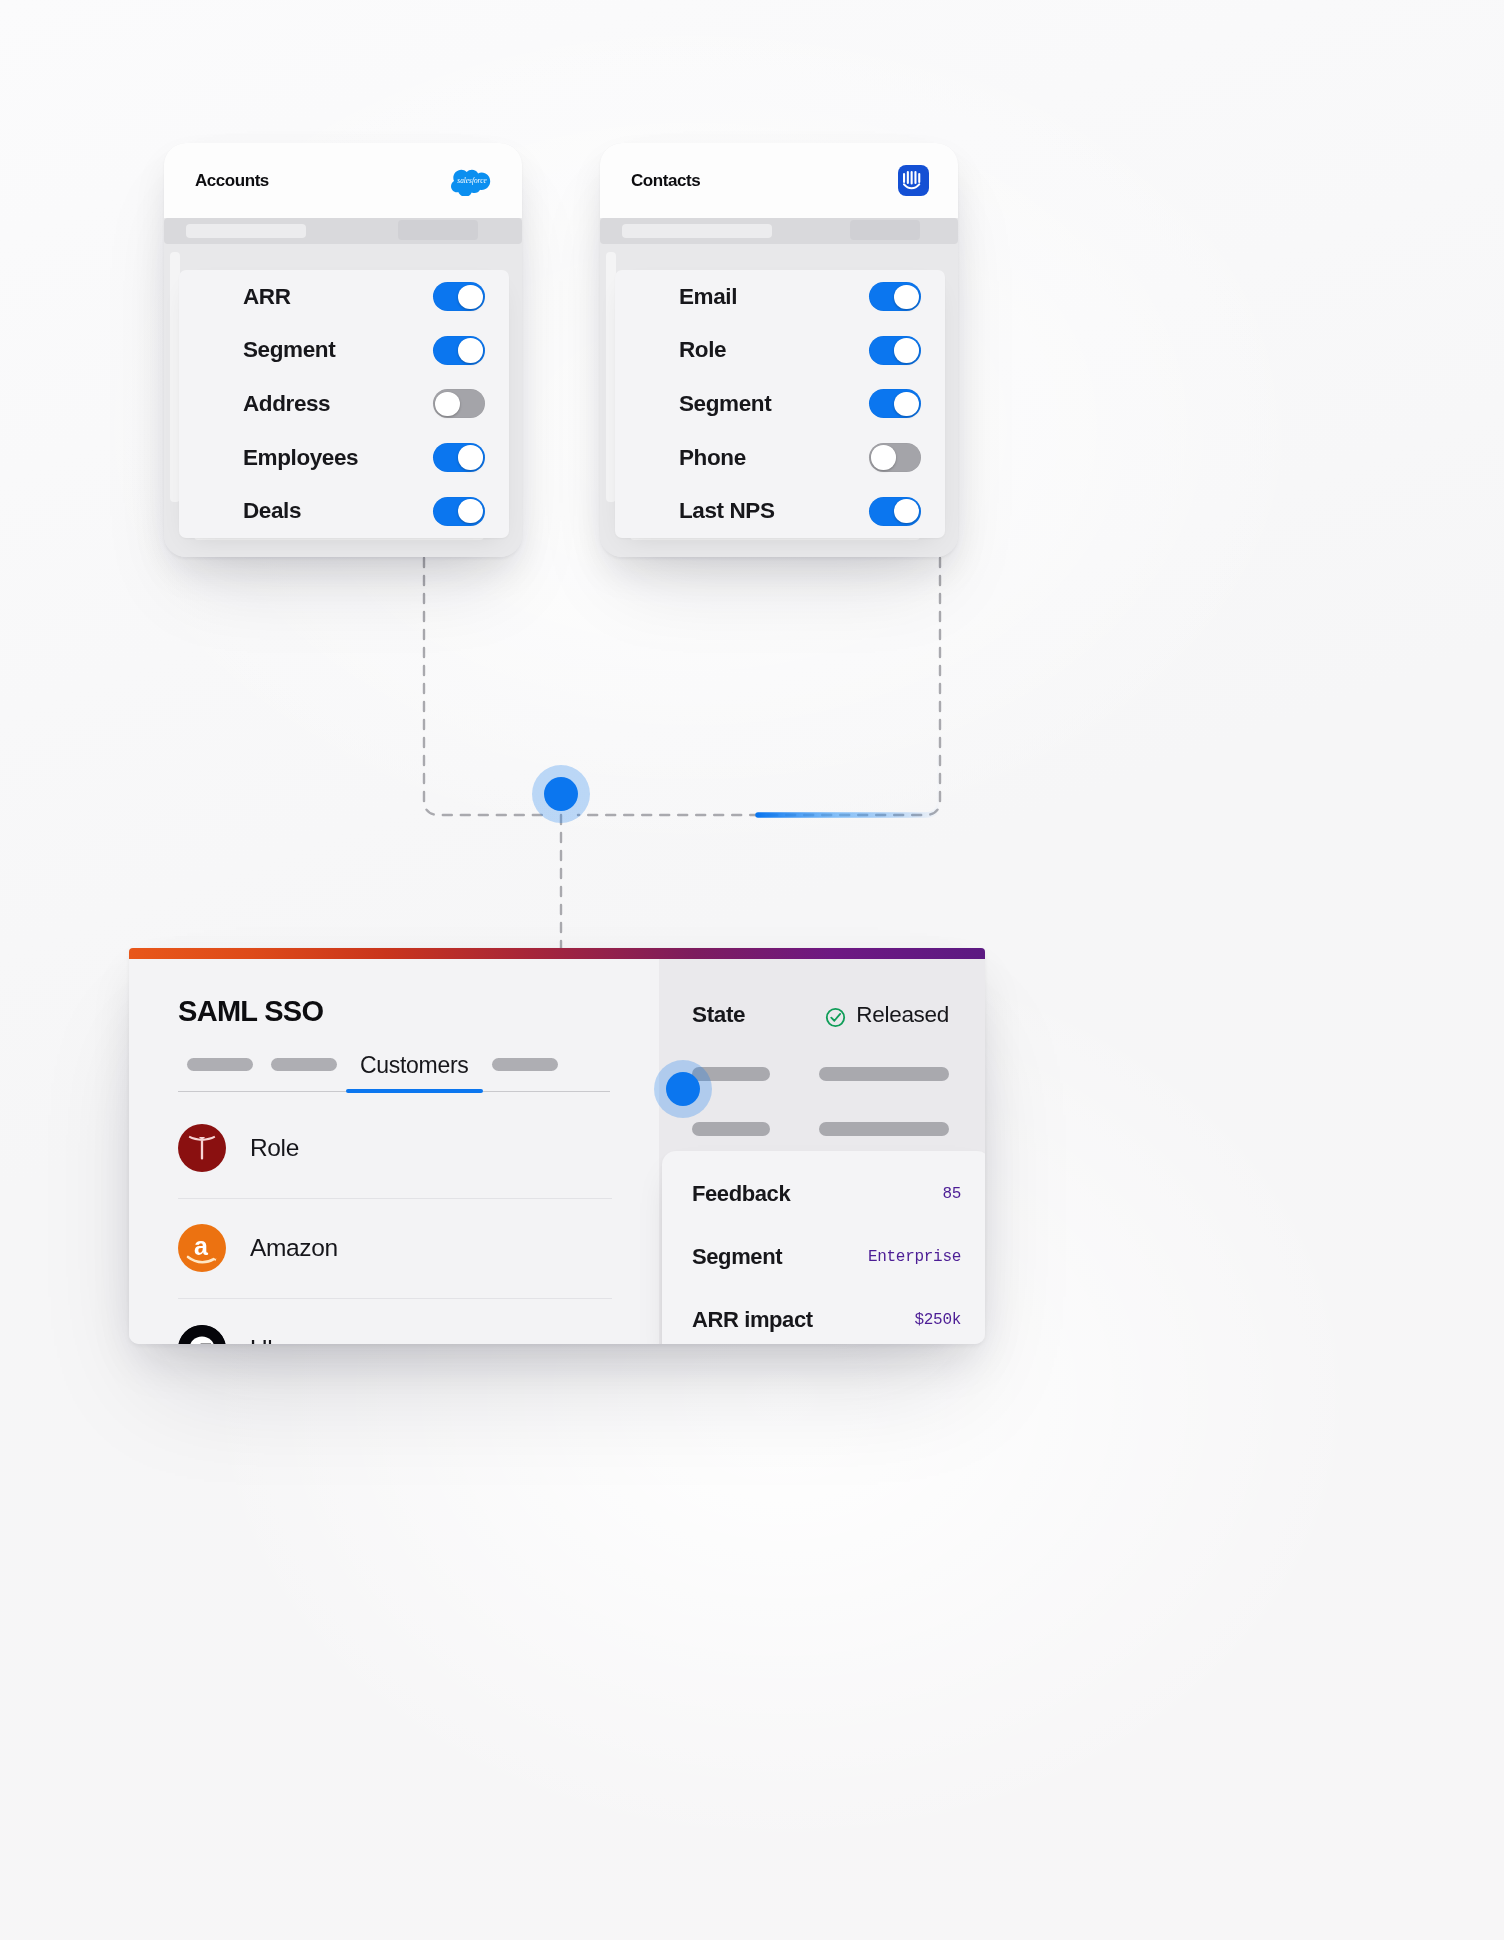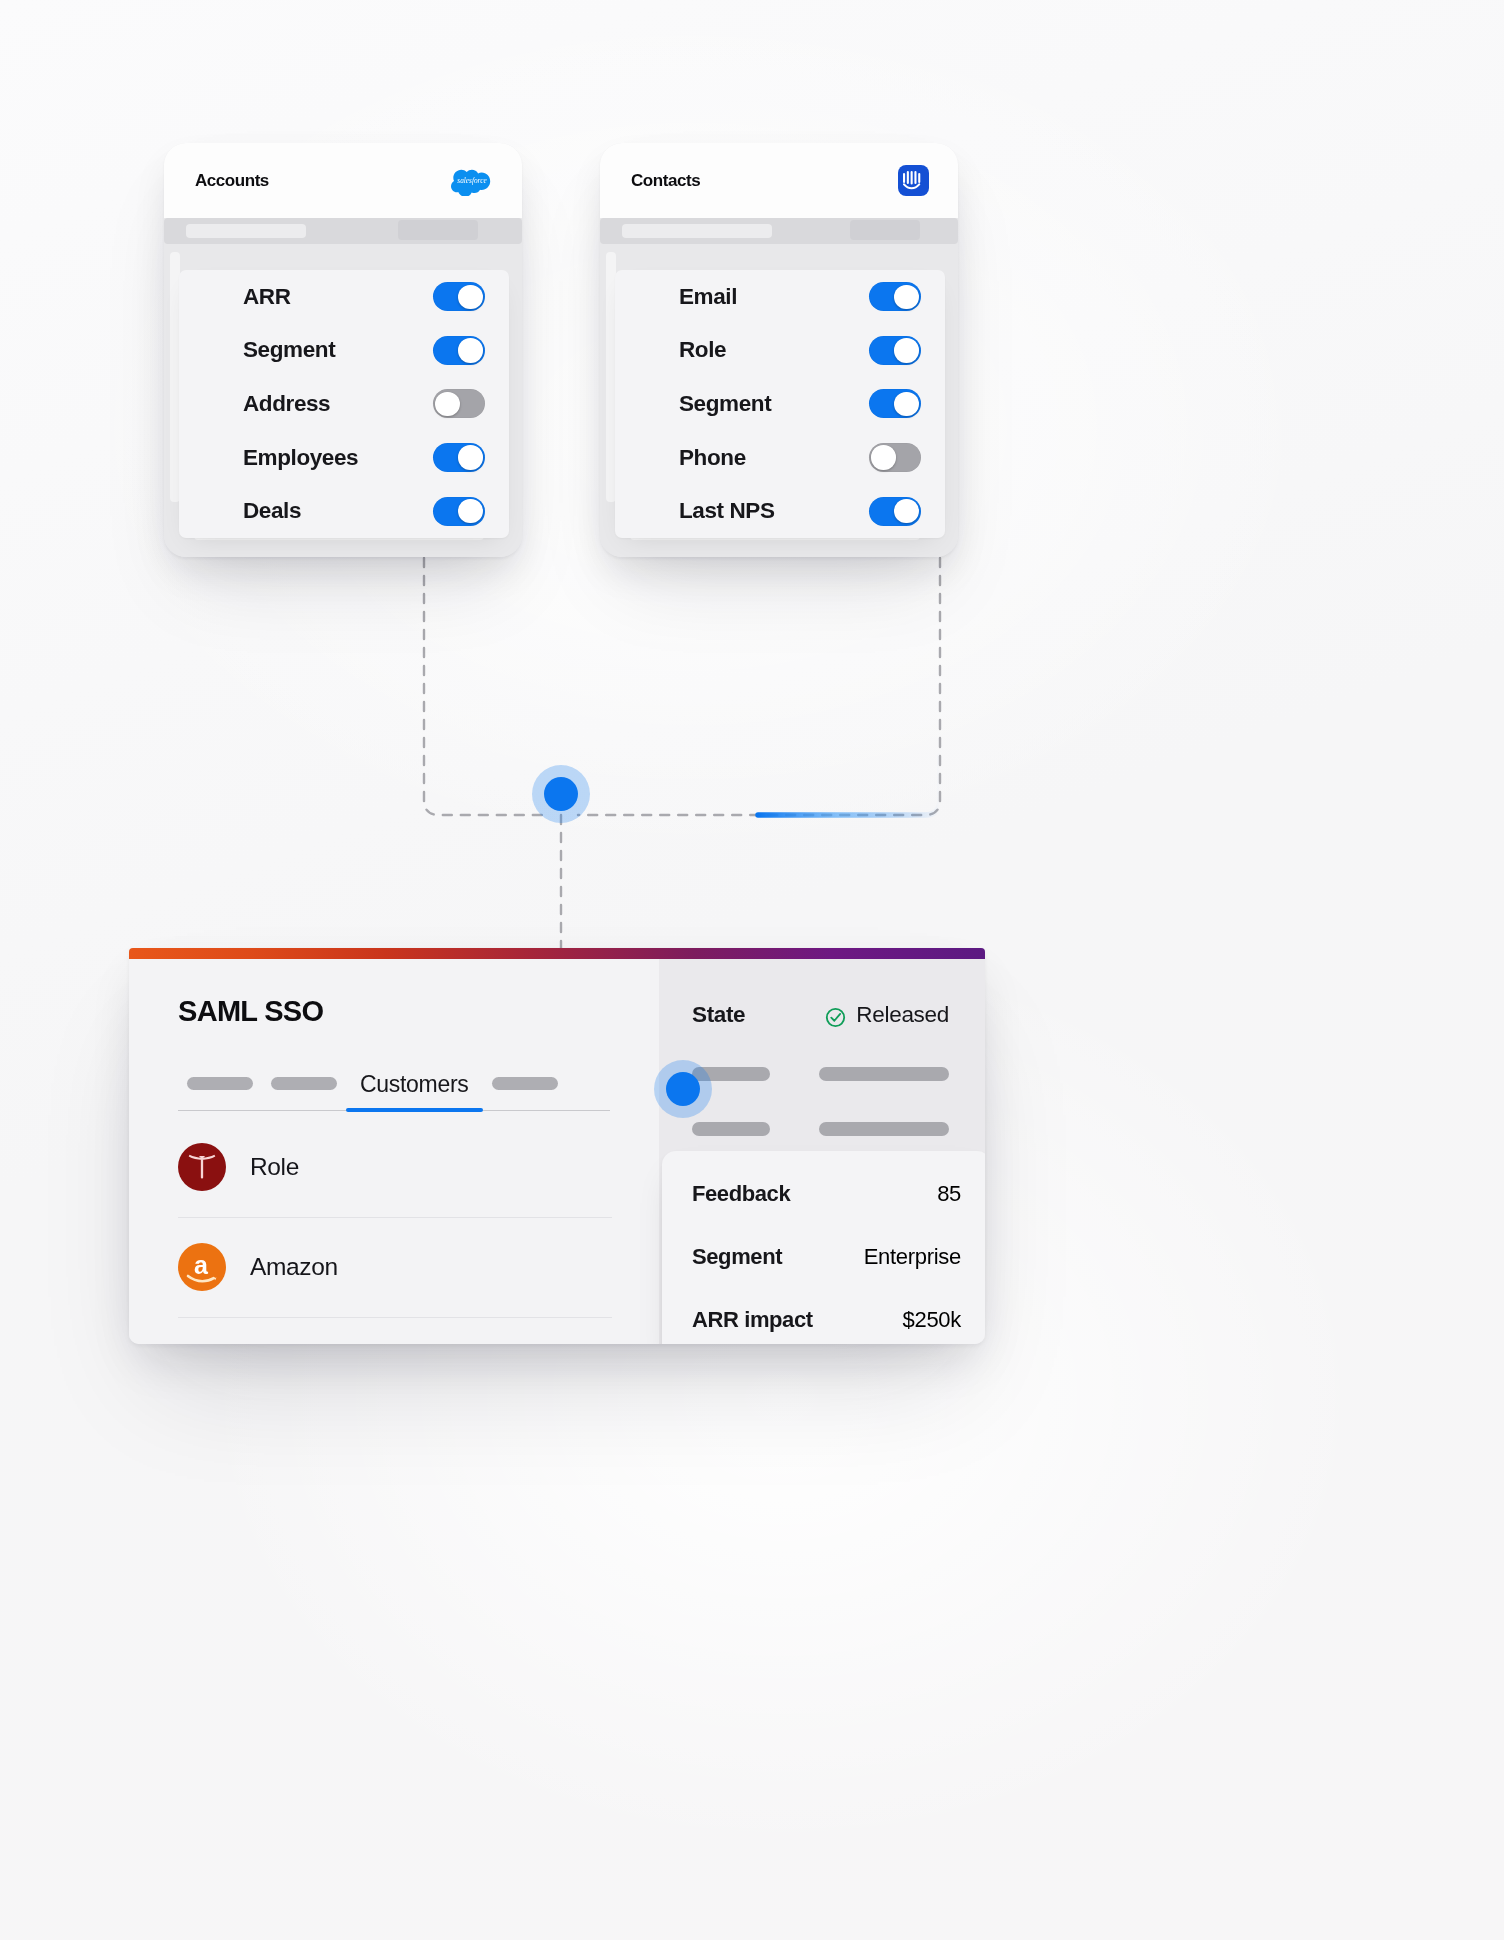--- a/index.html
+++ b/index.html
@@ -181,21 +181,21 @@
     position: relative;
   }
   .panel-title {
     font-size: 29px;
     font-weight: bold;
     color: #0d0d10;
     letter-spacing: -.7px;
   }
 
   .tabs {
-    margin-top: 39px;
+    margin-top: 20px;
     width: 432px;
     display: flex;
     align-items: flex-end;
     gap: 0;
     height: 44px;
     border-bottom: 1.6px solid #c9c9cd;
     position: relative;
   }
   .tab {
     display: flex; align-items: center; justify-content: center;
@@ -292,21 +292,21 @@
   }
   .mrow {
     height: 63px;
     display: flex; align-items: center; justify-content: space-between; gap: 27px;
   }
   .mlabel {
     font-size: 22px; font-weight: bold;
     color: #17171b; letter-spacing: -.4px;
   }
   .mval {
-    font-size: 22px; color: #000000; letter-spacing: -.3px;
+    font-size: 16px; color: #4c1d95; letter-spacing: -.3px; font-family: Liberation Mono, monospace;
   }
 
   
   .node {
     position: absolute;
     border-radius: 50%;
     background: #0b76ef;
     z-index: 40;
   }
   .node::before {

